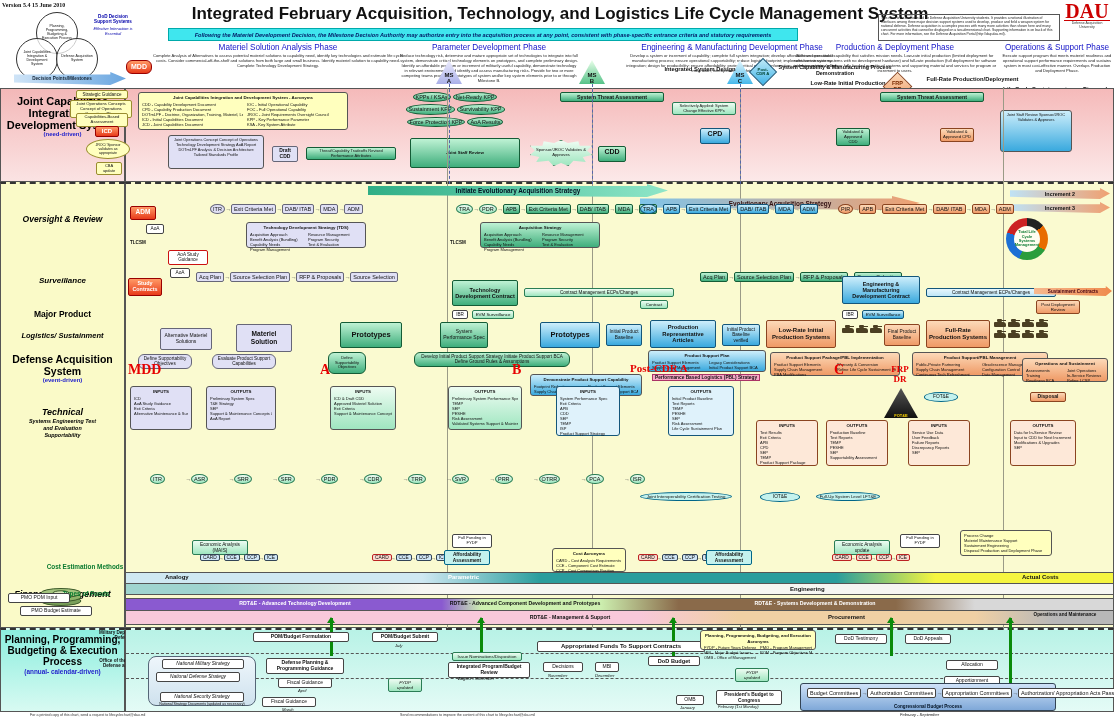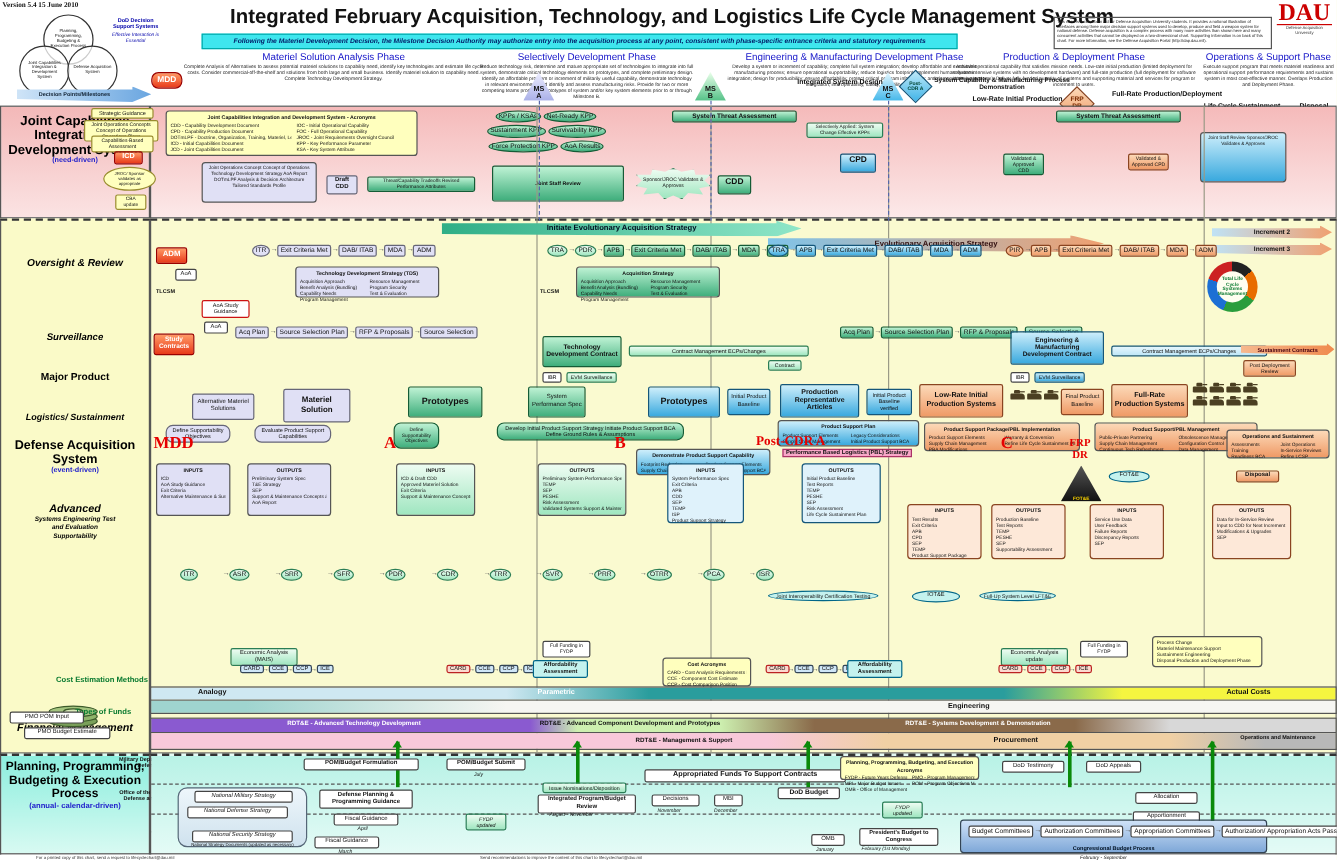--- a/index.html
+++ b/index.html
@@ -75,24 +75,24 @@
 
 <div class="abs" style="right:54px;top:14px;width:182px;height:27px;border:1px solid #555;padding:1px 2px;font-size:3.4px;line-height:1.2;color:#222;overflow:hidden">This chart is a classroom aid for Defense Acquisition University students. It provides a notional illustration of interfaces among three major decision support systems used to develop, produce and field a weapon system for national defense. Defense acquisition is a complex process with many more activities than shown here and many concurrent activities that cannot be displayed on a two-dimensional chart. Supporting information is on back of this chart. For more information, see the Defense Acquisition Portal (http://dap.dau.mil).</div>
 
 <div class="abs sfc" style="left:168px;top:28px;width:630px;height:13px;background:#3fe6ee;border:1px solid #0aa;font-size:5.6px;font-weight:bold;font-style:italic;color:#001a66">Following the Materiel Development Decision, the Milestone Decision Authority may authorize entry into the acquisition process at any point, consistent with phase-specific entrance criteria and statutory requirements</div>
 
 <div class="abs" style="left:150px;top:44px;width:256px">
   <div class="hdr-phase">Materiel Solution Analysis Phase</div>
   <div class="desc">Complete Analysis of Alternatives to assess potential materiel solutions to capability need, identify key technologies and estimate life cycle costs. Consider commercial-off-the-shelf and solutions from both large and small business. Identify materiel solution to capability need. Complete Technology Development Strategy.</div>
 </div>
 <div class="abs" style="left:400px;top:44px;width:178px">
-  <div class="hdr-phase">Selectively Development Phase</div>
+  <div class="hdr-phase">Parameter Development Phase</div>
   <div class="desc">Reduce technology risk, determine and mature appropriate set of technologies to integrate into full system, demonstrate critical technology elements on prototypes, and complete preliminary design. Identify an affordable program or increment of militarily useful capability, demonstrate technology in relevant environment, and identify and assess manufacturing risks. Provide for two or more competing teams producing prototypes of system and/or key system elements prior to or through Milestone B.</div>
 </div>
-<div class="abs" style="left:602px;top:44px;width:220px">
+<div class="abs" style="left:622px;top:44px;width:220px">
   <div class="hdr-phase">Engineering &amp; Manufacturing Development Phase</div>
   <div class="desc">Develop a system or increment of capability; complete full system integration; develop affordable and executable manufacturing process; ensure operational supportability; reduce logistics footprint; implement human systems integration; design for producibility; ensure affordability; protect critical program information; and demonstrate system integration, interoperability, safety, and utility.</div>
 </div>
 <div class="abs" style="left:790px;top:44px;width:210px">
   <div class="hdr-phase">Production &amp; Deployment Phase</div>
   <div class="desc">Achieve operational capability that satisfies mission needs. Low-rate initial production (limited deployment for software intensive systems with no development hardware) and full-rate production (full deployment for software intensive systems). Deliver fully funded quantity of systems and supporting material and services for program or increment to users.</div>
 </div>
 <div class="abs" style="left:1002px;top:44px;width:110px">
   <div class="hdr-phase">Operations &amp; Support Phase</div>
   <div class="desc">Execute support program that meets materiel readiness and operational support performance requirements and sustains system in most cost-effective manner. Overlaps Production and Deployment Phase.</div>
@@ -130,24 +130,24 @@
 <div class="abs" style="left:840px;top:95px;width:260px;border-top:1.5px dashed #33c"></div>
 
 <div class="abs" style="left:0;top:88px;width:125px;height:94px;background:linear-gradient(180deg,#f3b8b8,#fbe3e3);border:1px solid #555">
   <div class="sideh" style="font-size:11px;margin-top:6px;line-height:1.1">Joint Capabilities Integration &amp; Development System</div>
   <div class="sub-blue" style="font-size:6px">(need-driven)</div>
 </div>
 <div class="abs" style="left:0;top:182px;width:125px;height:446px;background:#fafac8;border:1px solid #555;border-top:2px dashed #333">
   <div class="sideh it" style="font-size:8.5px;margin-top:30px">Oversight &amp; Review</div>
   <div class="sideh it" style="font-size:8px;margin-top:52px">Surveillance</div>
   <div class="sideh" style="font-size:8.5px;margin-top:24px">Major Product</div>
-  <div class="sideh it" style="font-size:7.5px;margin-top:24px">Logistics/ Sustainment</div>
+  <div class="sideh it" style="font-size:7.5px;margin-top:12px">Logistics/ Sustainment</div>
   <div class="sideh" style="font-size:10.5px;margin-top:14px;line-height:1.1">Defense Acquisition System</div>
   <div class="sub-blue" style="font-size:6px">(event-driven)</div>
-  <div class="sideh it" style="font-size:9px;margin-top:24px">Advanced</div>
+  <div class="sideh it" style="font-size:9px;margin-top:24px">Technical</div>
   <div class="sideh it" style="font-size:5.4px;width:70px;margin:1px auto 0;line-height:1.25">Systems Engineering Test and Evaluation Supportability</div>
   <div class="sideh it" style="font-size:9px;margin-top:152px;line-height:1.1">Financial Management</div>
   <svg class="abs" style="left:38px;top:400px" width="44" height="22" viewBox="0 0 44 22">
       <ellipse cx="22" cy="17" rx="20" ry="4.5" fill="#7aa05a" stroke="#3c5a2a"></ellipse>
       <ellipse cx="22" cy="13" rx="20" ry="4.5" fill="#8fb46a" stroke="#3c5a2a"></ellipse>
       <ellipse cx="22" cy="9" rx="20" ry="4.5" fill="#a3c47e" stroke="#3c5a2a"></ellipse>
       <ellipse cx="22" cy="9" rx="8" ry="2.2" fill="#d8e8b8" stroke="#3c5a2a"></ellipse>
     </svg>
 </div>
 <div class="abs" style="left:46px;top:563px;width:78px;color:#0a7a30;font-weight:bold;font-size:6.4px;text-align:center">Cost Estimation Methods</div>

